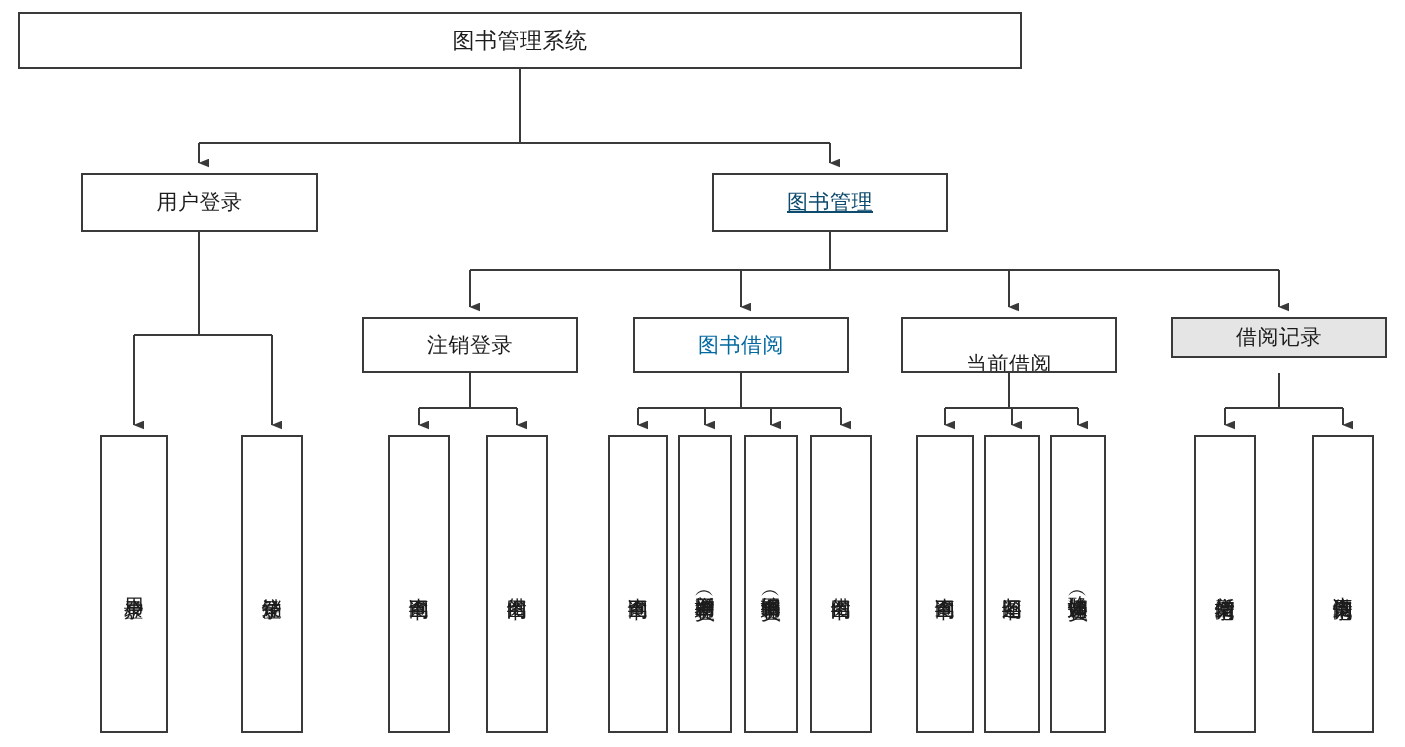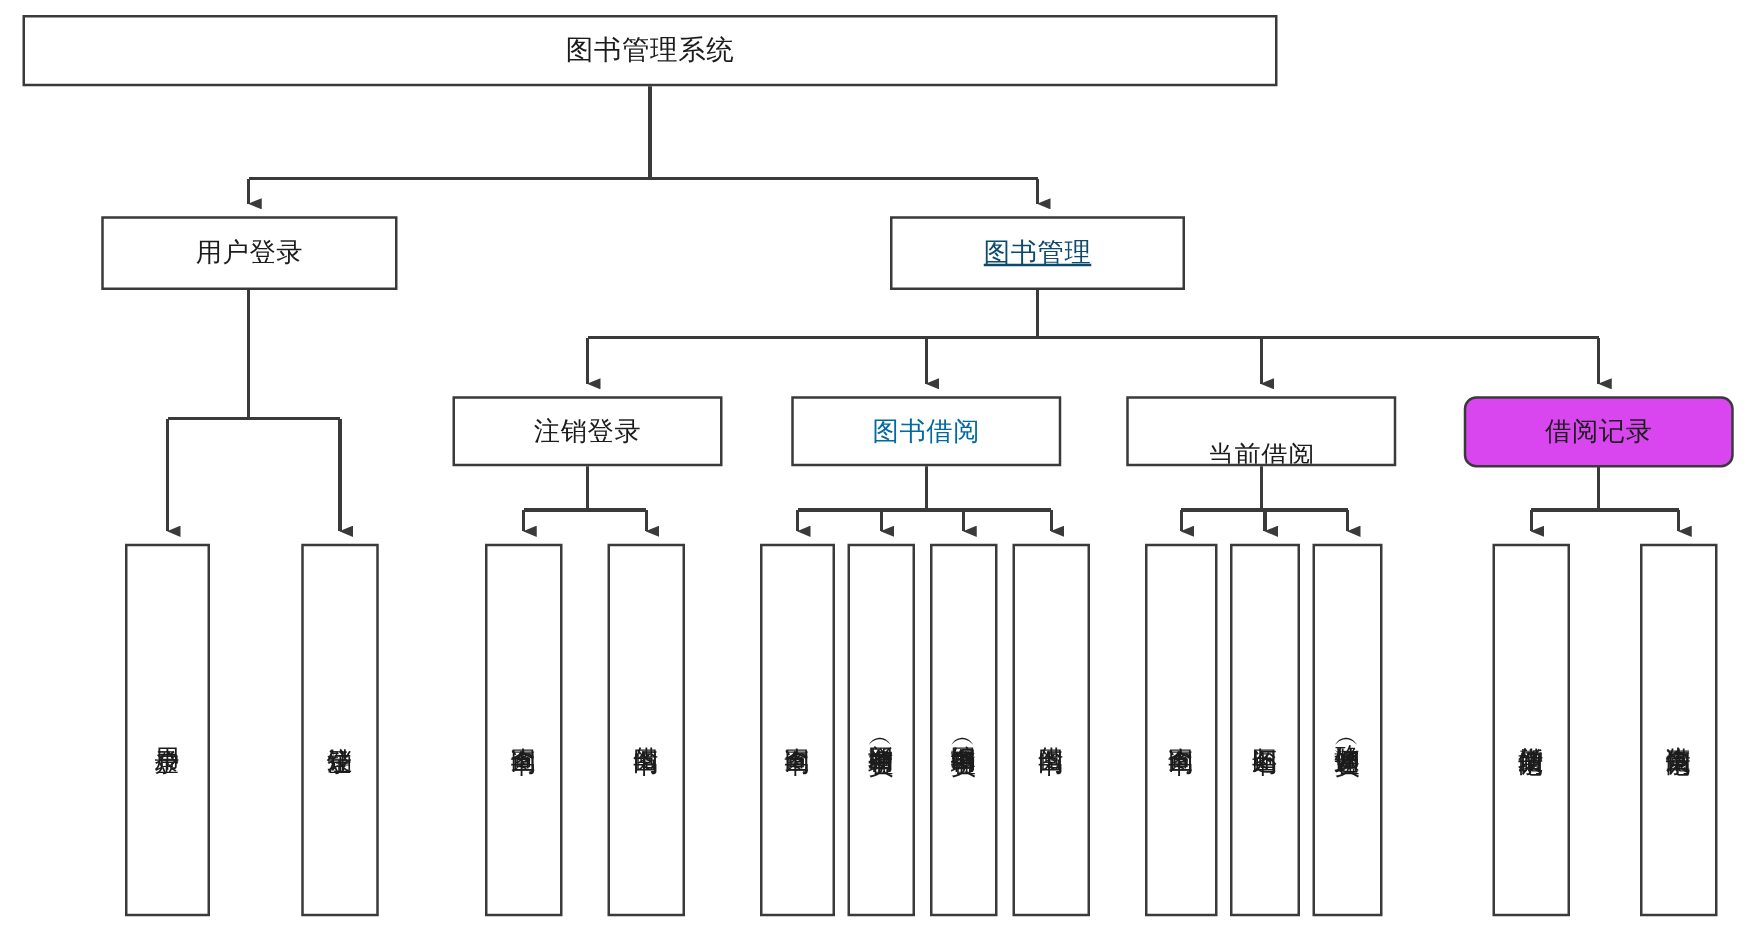--- a/index.html
+++ b/index.html
@@ -143,21 +143,21 @@
       </div>
       <div class="node-box" style="left: 362px; top: 317px; width: 216px; height: 56px; border-color: rgb(58, 58, 58); background: rgb(255, 255, 255);">
         <span class="node-label" style="color: rgb(28, 28, 28);">注销登录</span>
       </div>
       <div class="node-box" style="left: 633px; top: 317px; width: 216px; height: 56px; border-color: rgb(58, 58, 58); background: rgb(255, 255, 255);">
         <span class="node-label" style="color: #0369a1;">图书借阅</span>
       </div>
       <div class="node-box" style="left: 901px; top: 317px; width: 216px; height: 56px; border-color: rgb(58, 58, 58); background: rgb(255, 255, 255);">
         <span class="node-label" style="color: rgb(28, 28, 28); margin-top: 38px;">当前借阅</span>
       </div>
-      <div class="node-box" style="left: 1171px; top: 317px; width: 216px; height: 57px; border-color: rgb(58, 58, 58); background: #d946ef; border-radius: 10px;">
+      <div class="node-box" style="left: 1171px; top: 317px; width: 216px; height: 41px; border-color: rgb(58, 58, 58); background: #e5e5e5;">
         <span class="node-label" style="color: rgb(28, 28, 28);">借阅记录</span>
       </div>
       <div class="node-box vertical" style="left: 100px; top: 435px; width: 68px; height: 298px; border-color: rgb(58, 58, 58); background: rgb(255, 255, 255);">
         <span class="node-label" style="color: rgb(28, 28, 28);">用户登录</span>
       </div>
       <div class="node-box vertical" style="left: 241px; top: 435px; width: 62px; height: 298px; border-color: rgb(58, 58, 58); background: rgb(255, 255, 255);">
         <span class="node-label" style="color: rgb(28, 28, 28);">注销登录</span>
       </div>
       <div class="node-box vertical" style="left: 388px; top: 435px; width: 62px; height: 298px; border-color: rgb(58, 58, 58); background: rgb(255, 255, 255);">
         <span class="node-label" style="color: rgb(28, 28, 28);">查询图书</span>

